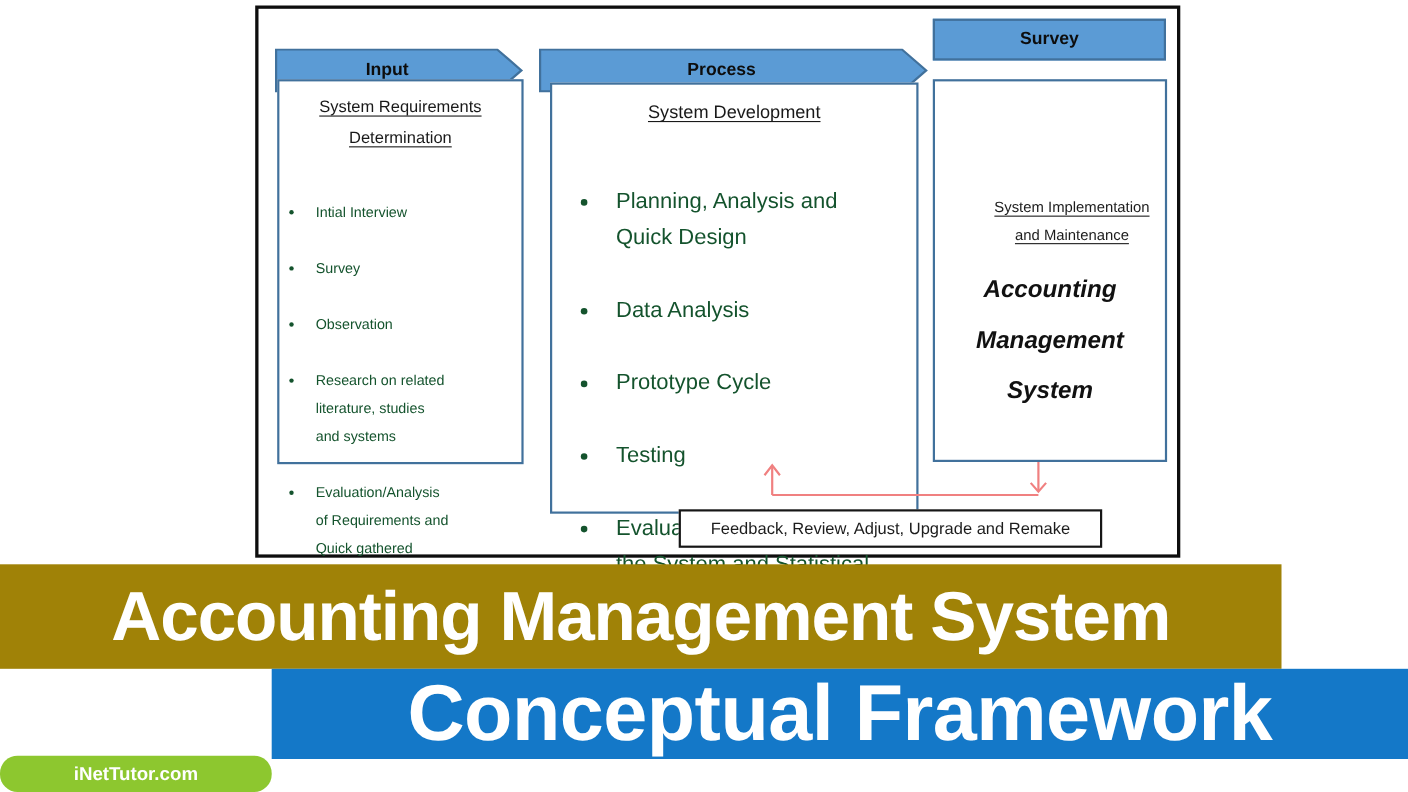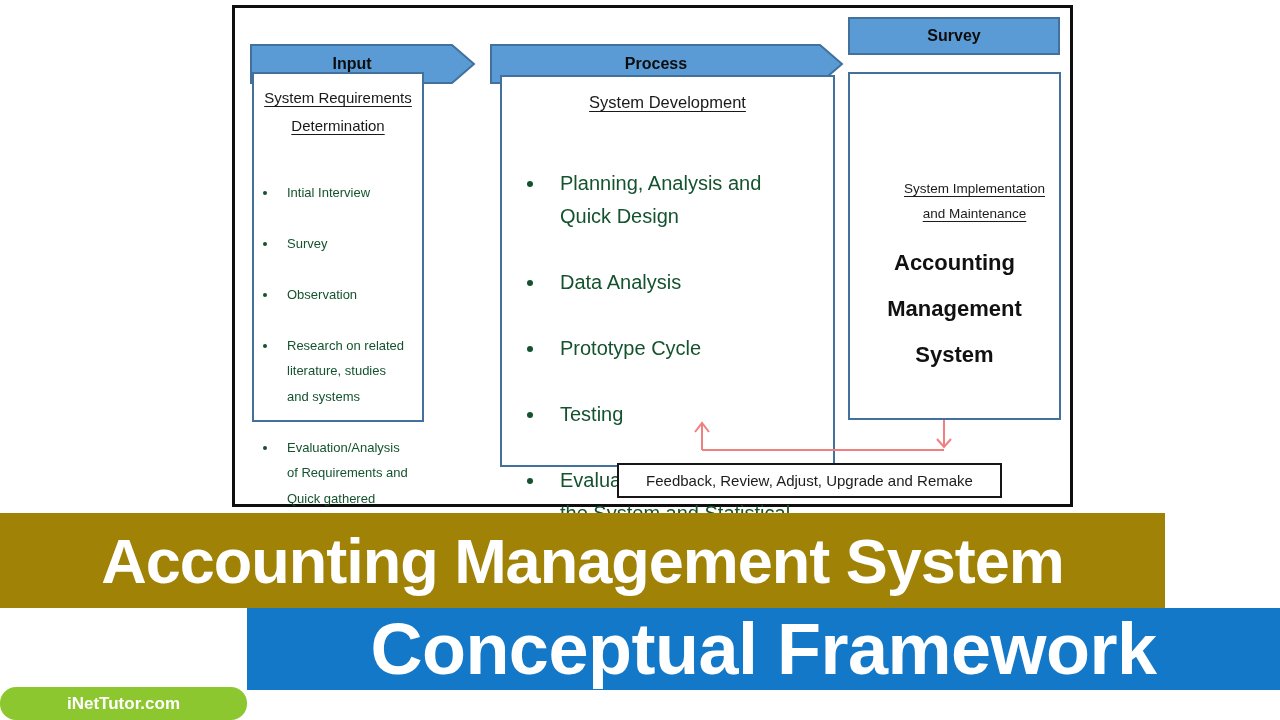--- a/index.html
+++ b/index.html
@@ -25,21 +25,21 @@
     position:absolute; left:848px; top:17px; width:212px; height:38px;
     background:#5B9BD5; border:2px solid #41719C;
     display:flex; align-items:center; justify-content:center;
     font-weight:bold; font-size:16px; color:#0d0d0d;
   }
 
   
   .panel {
     position:absolute; border:2px solid #41719C; background:#fff; color:#1c1c1c;
   }
-  #input-panel  { left:252px; top:72px;  width:172px; height:350px; }
+  #input-panel  { left:252px; top:72px;  width:224px; height:350px; }
   #process-panel{ left:490px; top:75px;  width:335px; height:392px;margin-left:10px; }
   #output-panel { left:848px; top:72px;  width:213px; height:348px; text-align:center; }
 
   .panel-title {
     text-align:center; text-decoration:underline; text-underline-offset:3px;
     white-space:pre-line; color:#191919;
   }
   #input-panel .panel-title   { font-size:15px;   line-height:28px; margin-top:10px; }
   #process-panel .panel-title { font-size:16.5px; line-height:24px; margin-top:13px; }
 
@@ -48,21 +48,21 @@
   #input-panel ul.bullets li{ padding-left:9px;  }
   #process-panel ul.bullets { padding:20px 6px 0 44px; font-size:20px; line-height:33px; }
   #process-panel ul.bullets li{ padding-left:14px; }
 
   .out-subtitle {
     margin-top:102px; font-size:13.5px; line-height:25px;
     text-decoration:underline; text-underline-offset:3px; white-space:pre-line;padding-left:40px;
   }
   .out-title {
     margin-top:14px; font-size:22px; line-height:46px; font-weight:bold;
-    white-space:pre-line; color:#111;
+    white-space:pre-line; color:#111;font-style:italic;
   }
 
   
   .connector { position:absolute; left:690px; top:420px; width:270px; height:36px; }
 
   .feedback-box {
     position:absolute; left:617px; top:463px; width:385px; height:35px;
     border:2px solid #161616; background:#fff;
     display:flex; align-items:center; justify-content:center;
     font-size:15px; color:#1c1c1c;

